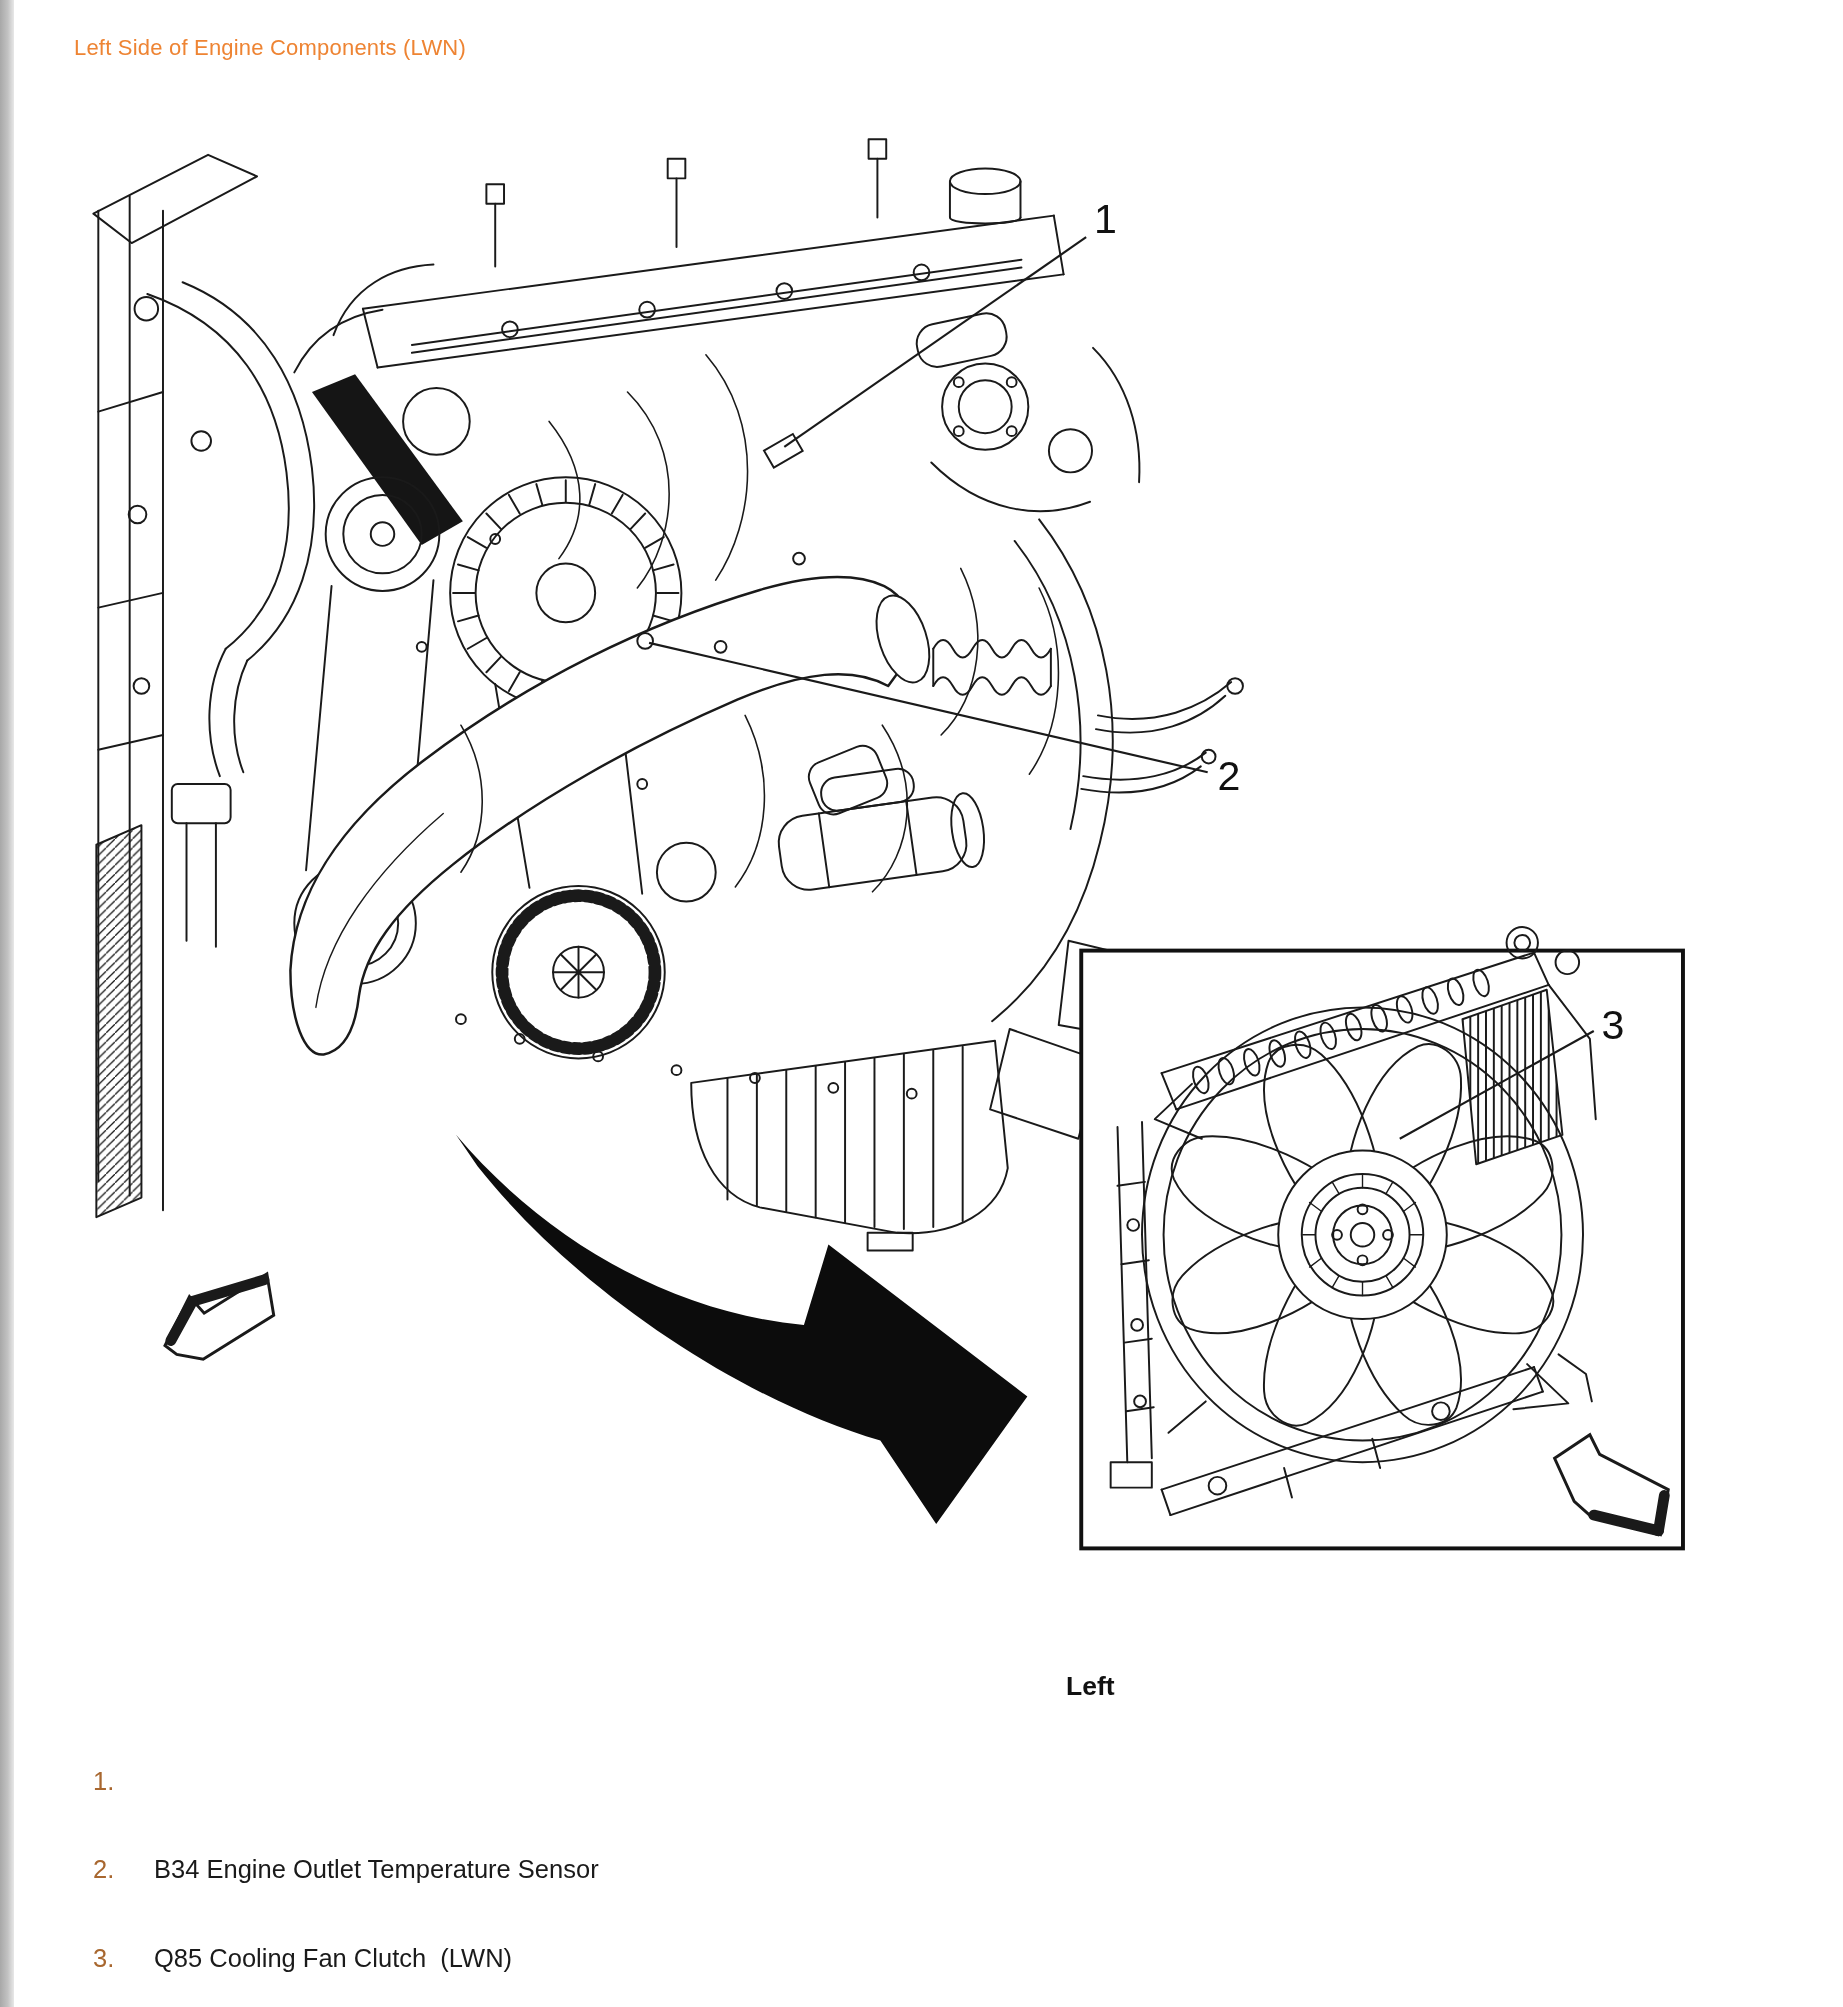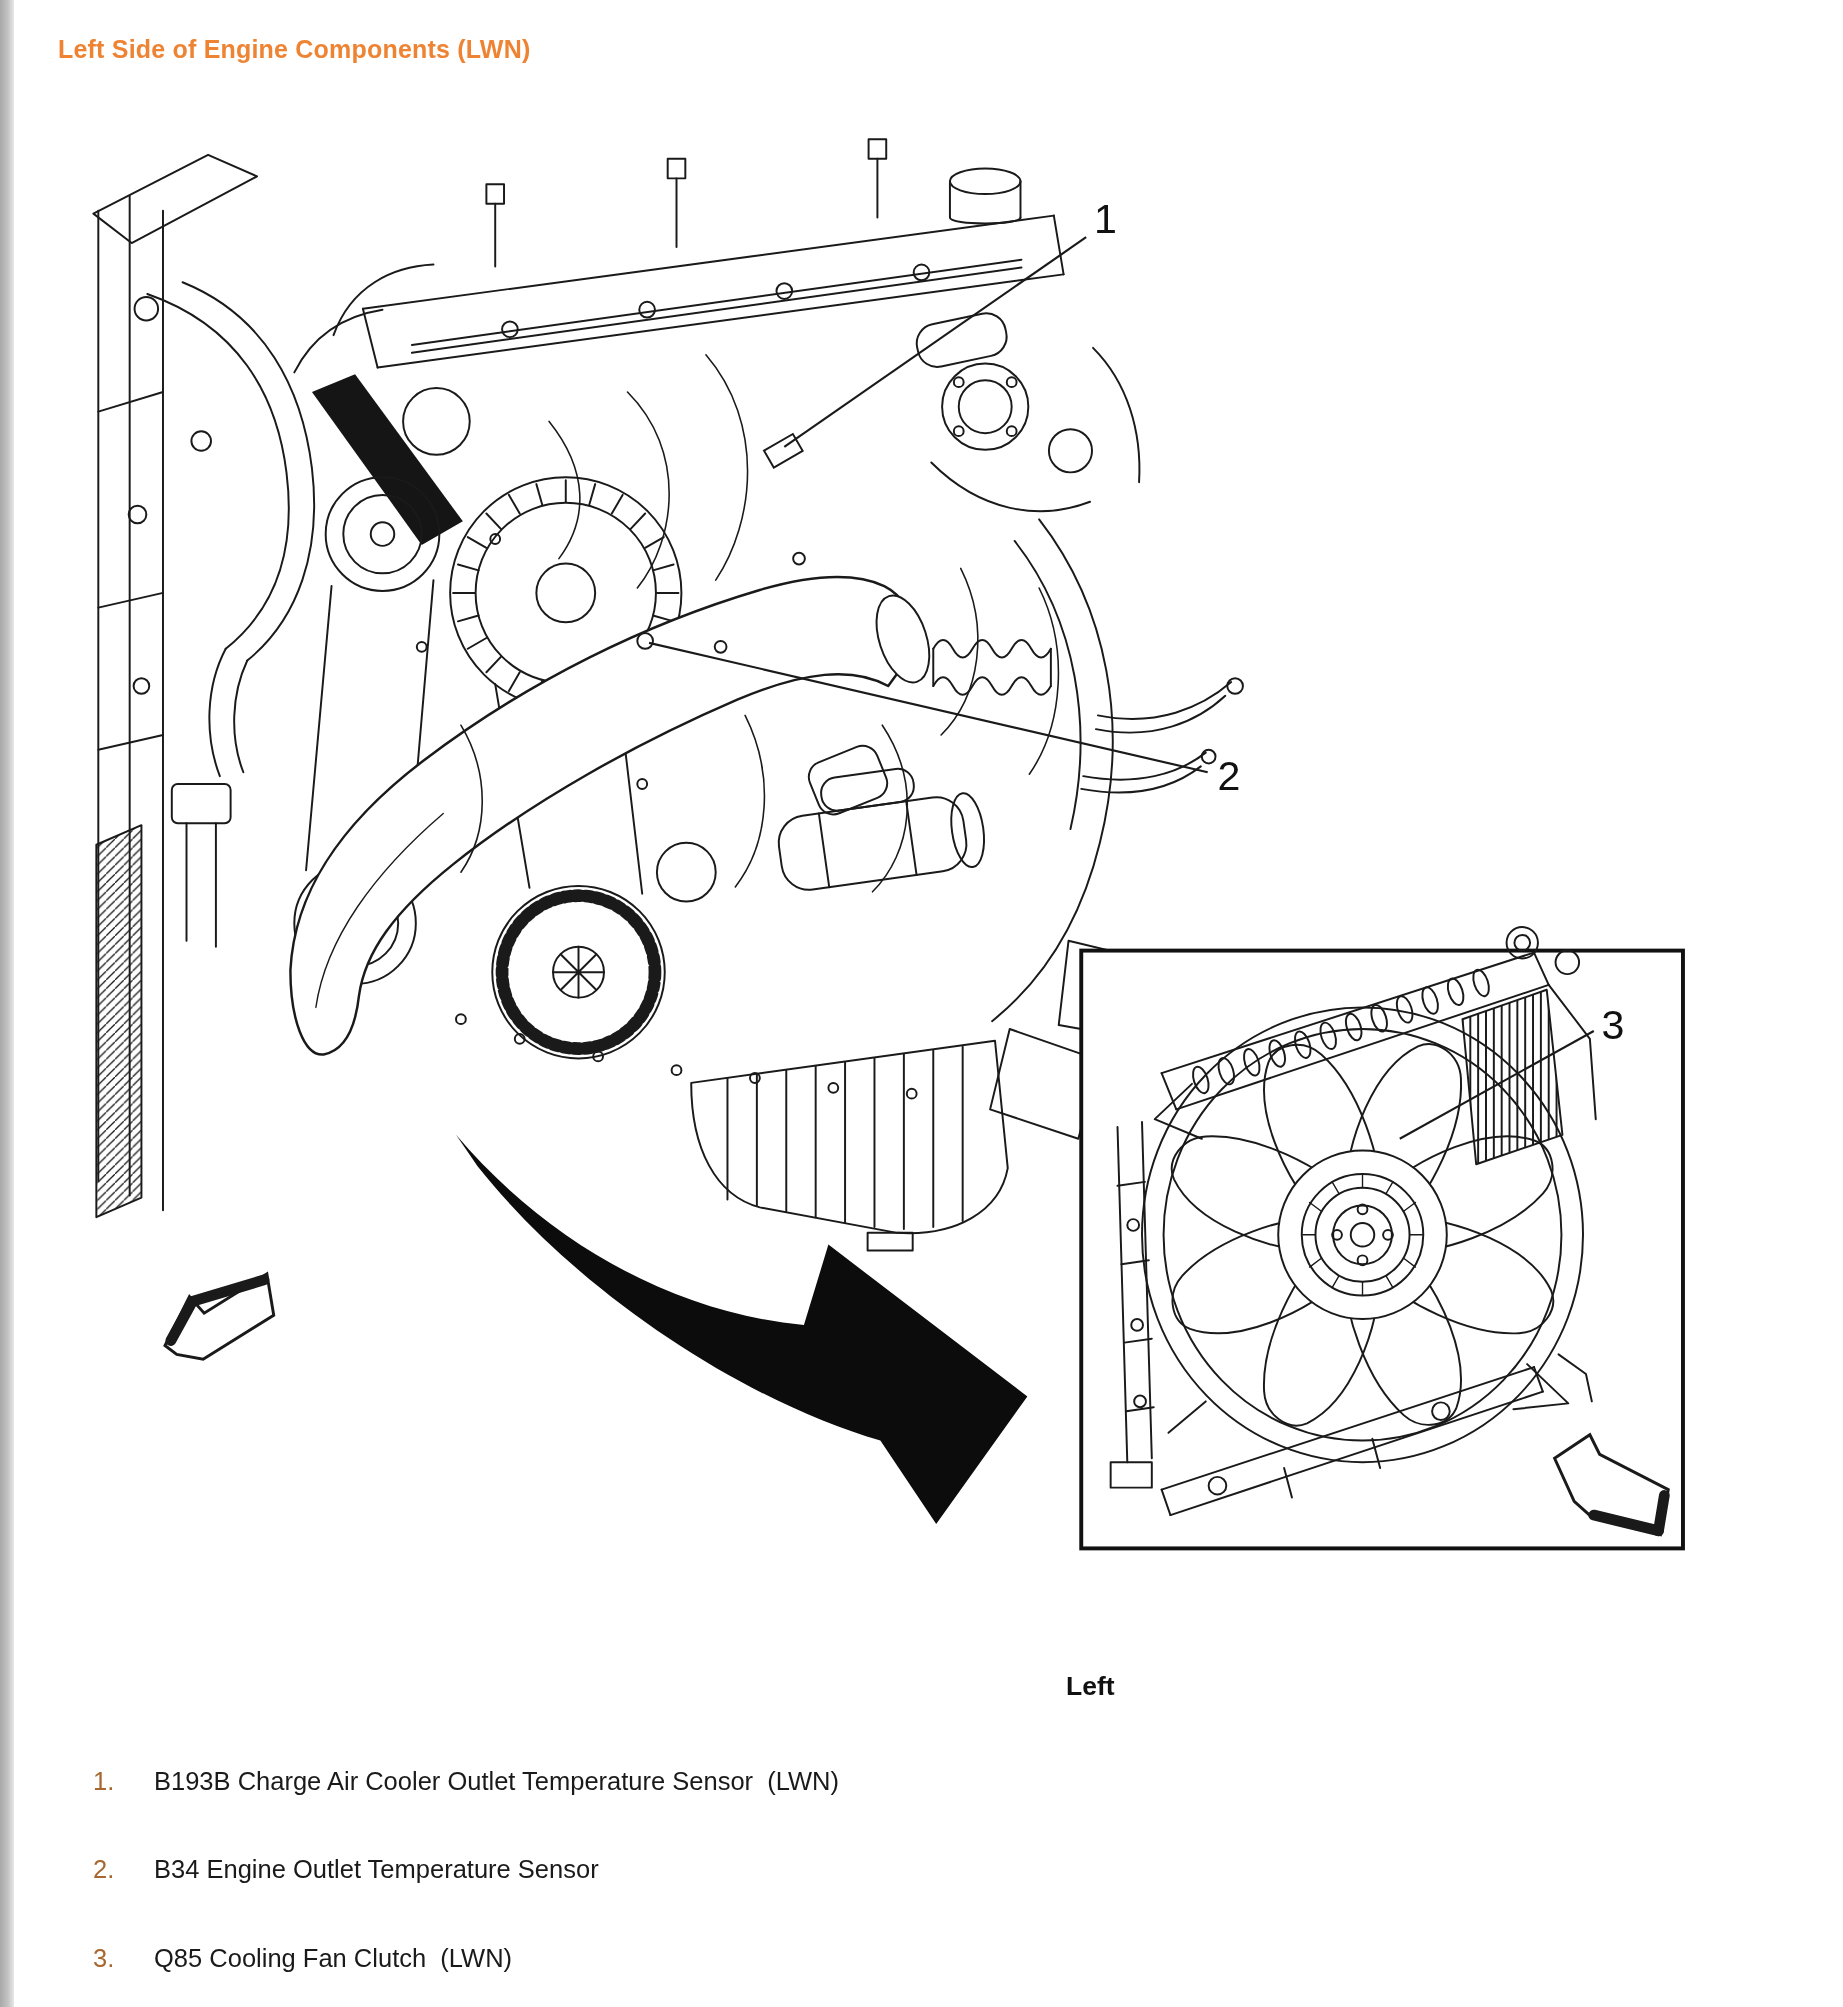--- a/index.html
+++ b/index.html
@@ -5,22 +5,22 @@
   html,body{margin:0;padding:0;}
   body{
     width:1844px;height:2007px;position:relative;background:#ffffff;
     font-family:"Liberation Sans","DejaVu Sans",sans-serif;overflow:hidden;
   }
   .edge-strip{
     position:absolute;left:0;top:0;width:13.7px;height:2007px;
     background:linear-gradient(to right,#a8a8a8,#c2c2c2 55%,#e8e8e8);
   }
   .page-title{
-    position:absolute;left:58px;top:35px;margin:0;
-    font-size:25px;font-weight:bold;color:var(--accent,#ee8433);
+    position:absolute;left:74px;top:35px;margin:0;
+    font-size:22px;font-weight:normal;color:var(--accent,#ee8433);
     letter-spacing:0.2px;
   }
   .figure{position:absolute;left:0;top:98px;width:1844px;height:1568px;}
   .items-heading{
     position:absolute;left:1066px;top:1671px;margin:0;
     font-size:26.5px;font-weight:bold;color:#111111;
   }
   .item-row{position:absolute;left:0;width:1372px;height:39px;}
   .item-num{
     position:absolute;left:93px;top:0;font-size:25.5px;color:var(--numcol,#a8672f);
@@ -329,21 +329,20 @@
       <path d="M1692,1462 L1626,1446" stroke="#1a1a1a" stroke-width="11" stroke-linecap="round" fill="none"></path>
     </g>
   </g>
 </svg>
 </div>
 
 <h2 class="items-heading">Left</h2>
 
 <div class="item-row" style="top:1767px;">
   <span class="item-num">1.</span>
-  <span class="item-label">B193B Charge Air Cooler Outlet Temperature Sensor  (LWN)</span>
 </div>
 <div class="item-row" style="top:1855px;">
   <span class="item-num">2.</span>
   <span class="item-label">B34 Engine Outlet Temperature Sensor</span>
 </div>
 <div class="item-row" style="top:1944px;">
   <span class="item-num">3.</span>
   <span class="item-label">Q85 Cooling Fan Clutch  (LWN)</span>
 </div>
 

